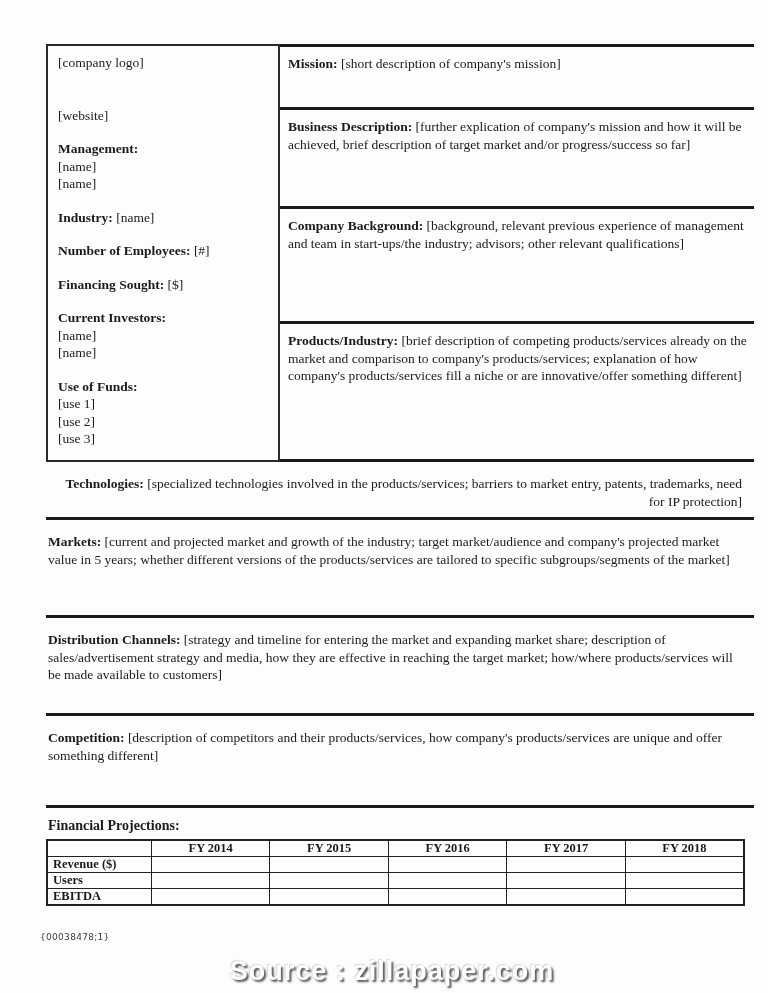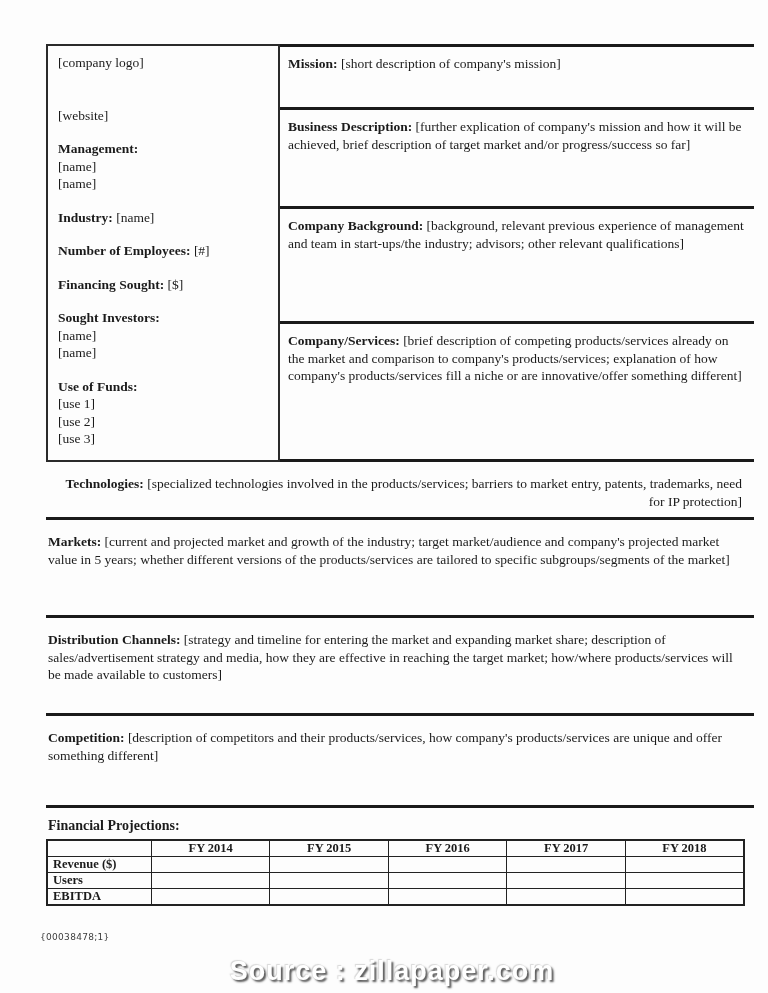--- a/index.html
+++ b/index.html
@@ -121,21 +121,21 @@
         </div>
         <div class="gap">
           <span class="bold">Number of Employees:</span>
           <span>[#]</span>
         </div>
         <div class="gap">
           <span class="bold">Financing Sought:</span>
           <span>[$]</span>
         </div>
         <div class="gap">
-          <div class="bold">Sought Investors:</div>
+          <div class="bold">Current Investors:</div>
           <div>[name]</div>
           <div>[name]</div>
         </div>
         <div class="gap">
           <div class="bold">Use of Funds:</div>
           <div>[use 1]</div>
           <div>[use 2]</div>
           <div>[use 3]</div>
         </div>
       </div>
@@ -144,21 +144,21 @@
         <section class="r-sec r-sec-0">
           <p><span class="bold">Mission:</span> <span>[short description of company's mission]</span></p>
         </section>
         <section class="r-sec r-sec-1">
           <p><span class="bold">Business Description:</span> <span>[further explication of company's mission and how it will be achieved, brief description of target market and/or progress/success so far]</span></p>
         </section>
         <section class="r-sec r-sec-2">
           <p><span class="bold">Company Background:</span> <span>[background, relevant previous experience of management and team in start-ups/the industry; advisors; other relevant qualifications]</span></p>
         </section>
         <section class="r-sec r-sec-3">
-          <p><span class="bold">Company/Services:</span> <span>[brief description of competing products/services already on the market and comparison to company's products/services; explanation of how company's products/services fill a niche or are innovative/offer something different]</span></p>
+          <p><span class="bold">Products/Industry:</span> <span>[brief description of competing products/services already on the market and comparison to company's products/services; explanation of how company's products/services fill a niche or are innovative/offer something different]</span></p>
         </section>
       </div>
     </div>
 
     <section class="f-sec f-sec-0">
       <p><span class="bold">Technologies:</span> <span>[specialized technologies involved in the products/services; barriers to market entry, patents, trademarks, need for IP protection]</span></p>
     </section>
     <section class="f-sec f-sec-1">
       <p><span class="bold">Markets:</span> <span>[current and projected market and growth of the industry; target market/audience and company's projected market value in 5 years; whether different versions of the products/services are tailored to specific subgroups/segments of the market]</span></p>
     </section>

